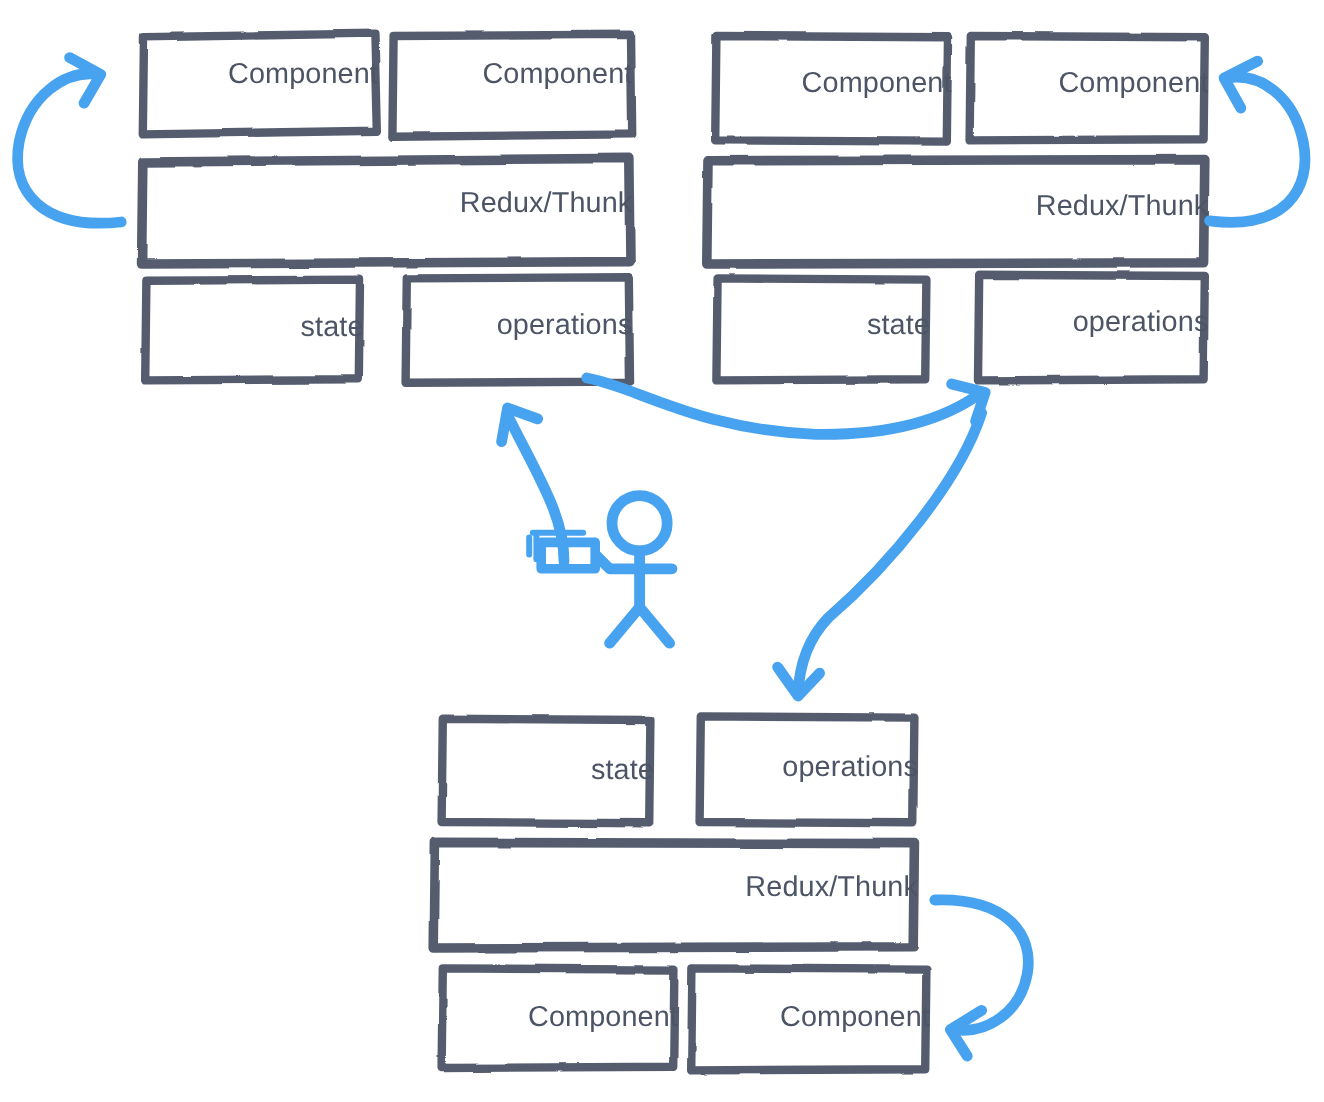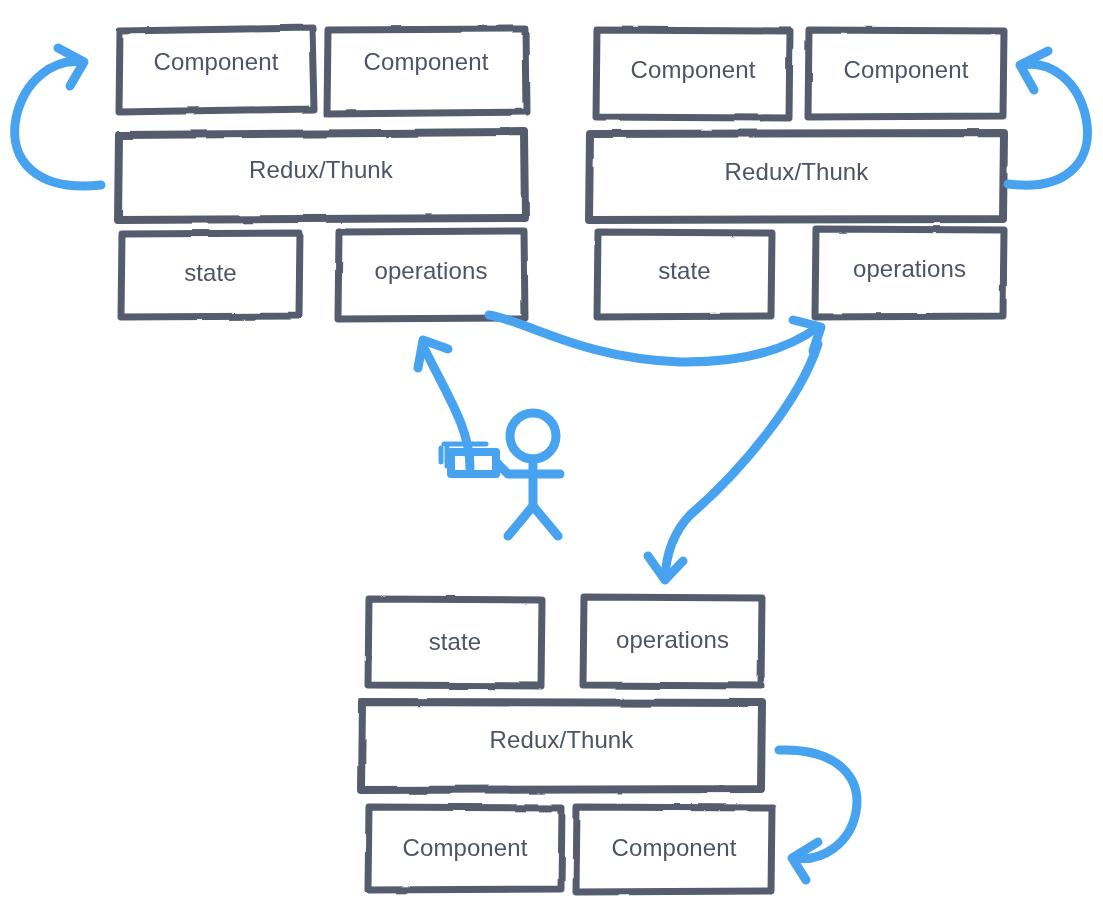--- a/index.html
+++ b/index.html
@@ -34,21 +34,21 @@
     letter-spacing: 0.1px;
     white-space: nowrap;
     text-align: center;
     pointer-events: none;
     -webkit-font-smoothing: antialiased;
   }
   .label-wrap {
     position: absolute;
     display: flex;
     align-items: center;
-    justify-content: center;
+    justify-content: flex-end;
   }
 </style>
 </head>
 <body>
 
 <div id="diagram-root">
 
   <svg id="sketch-layer" viewBox="0 0 1103 918" xmlns="http://www.w3.org/2000/svg" aria-hidden="true">
 
     <defs>

